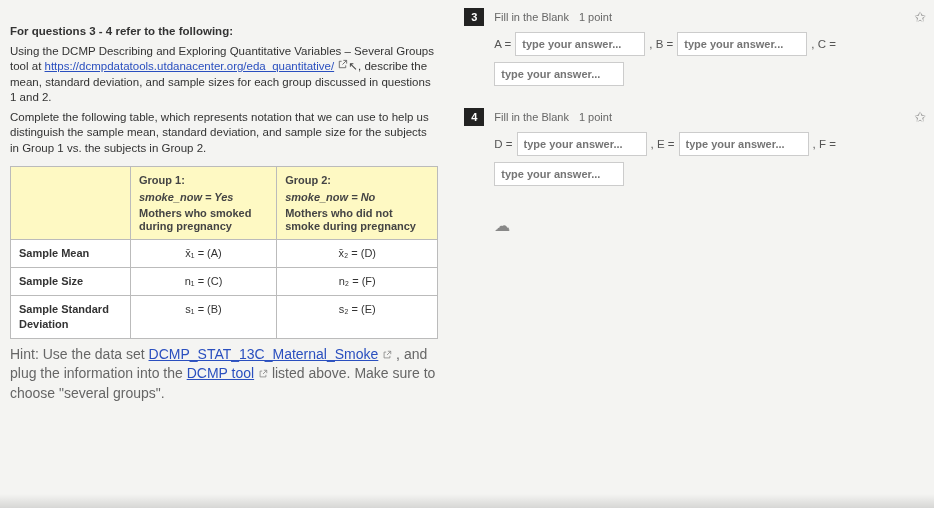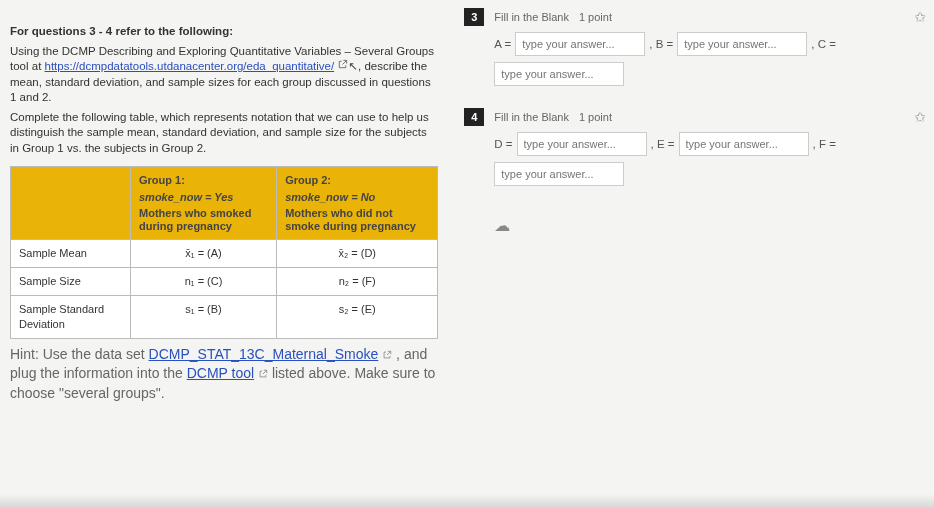--- a/index.html
+++ b/index.html
@@ -37,27 +37,27 @@
   }
   table.data th, table.data td {
     border: 1px solid #bbb;
     padding: 6px 8px;
     font-size: 11px;
     vertical-align: top;
   }
   table.data th {
     font-weight: bold;
     text-align: left;
-    background: #eab308;
+    background: #fef9c3;
   }
   .ghdr { color:#444; }
   .ghdr .g-title { font-weight:bold; display:block; margin-bottom:2px; }
   .ghdr .g-cond { font-weight:bold; font-style: italic; display:block; margin-bottom:2px; }
   .ghdr .g-desc { font-weight:bold; display:block; line-height:1.2; }
-  .rowlabel { font-weight: normal; width:120px;}
+  .rowlabel { font-weight: bold; width:120px;}
   .cell-center { text-align:center; }
   .hint { font-size: 14px; color: #666; margin-top:6px; line-height:1.3; }
   .q-block { margin-bottom: 22px; }
   .q-head { display:flex; align-items:center; gap:10px; margin-bottom:6px; }
   .q-num {
     background:#222; color:#fff; font-weight:bold;
     width:20px; height:18px; display:flex; align-items:center; justify-content:center;
     font-size:11px;
   }
   .q-type { color:#666; font-size:11px; }
@@ -68,20 +68,21 @@
   .ans-row + .ans-row { margin-top:6px;}
   .lab { color:#555; }
   .ans-input {
     border:1px solid #ccc;
     background:#fff;
     height:24px;
     padding:0 6px;
     font-size:11px;
     color:#888;
     width:130px;
+    font-weight:bold;
   }
   .cloud { color:#888; font-size:16px; margin-left:30px; margin-top:30px; }
   .bottom-shadow {
     position:absolute; left:0; right:0; bottom:0; height:14px;
     background:linear-gradient(to top, rgba(0,0,0,0.12), transparent);
     pointer-events:none;
   }
 </style>
 </head>
 <body>

